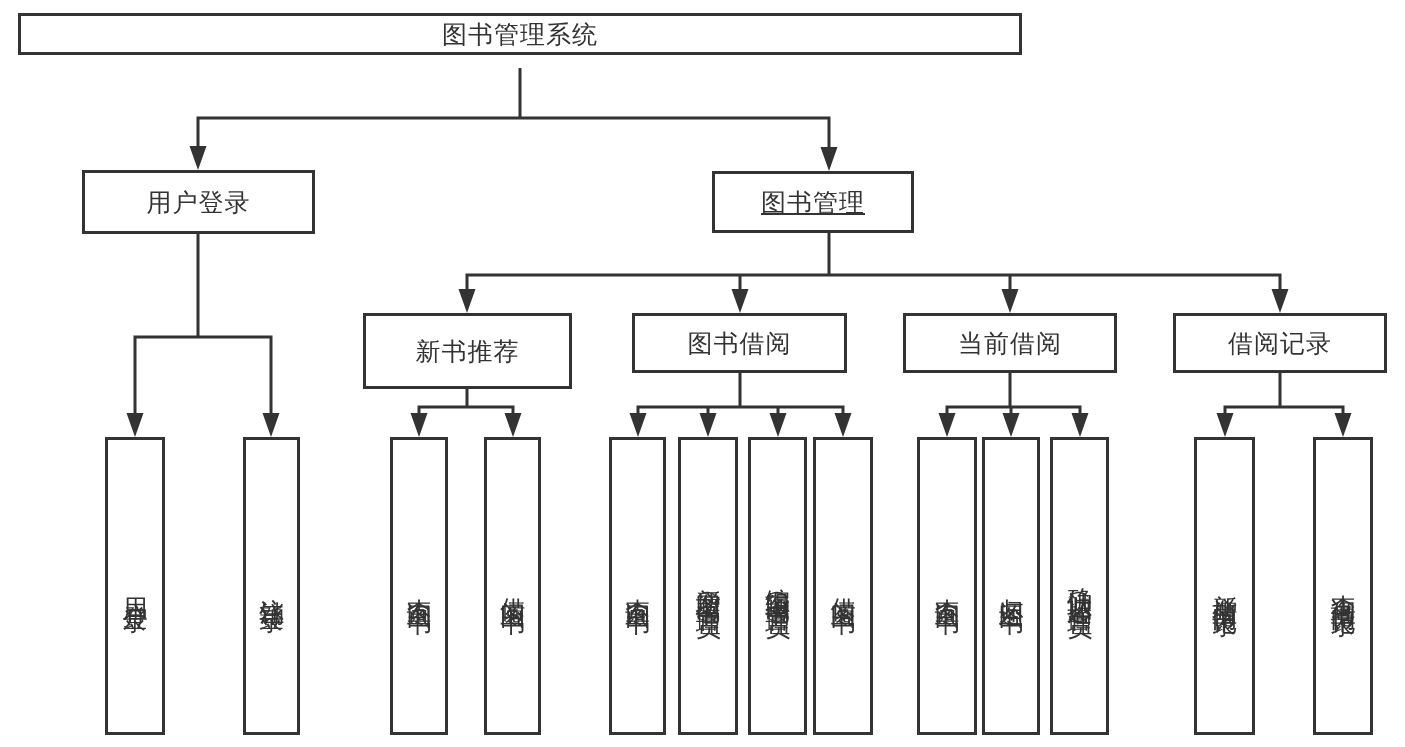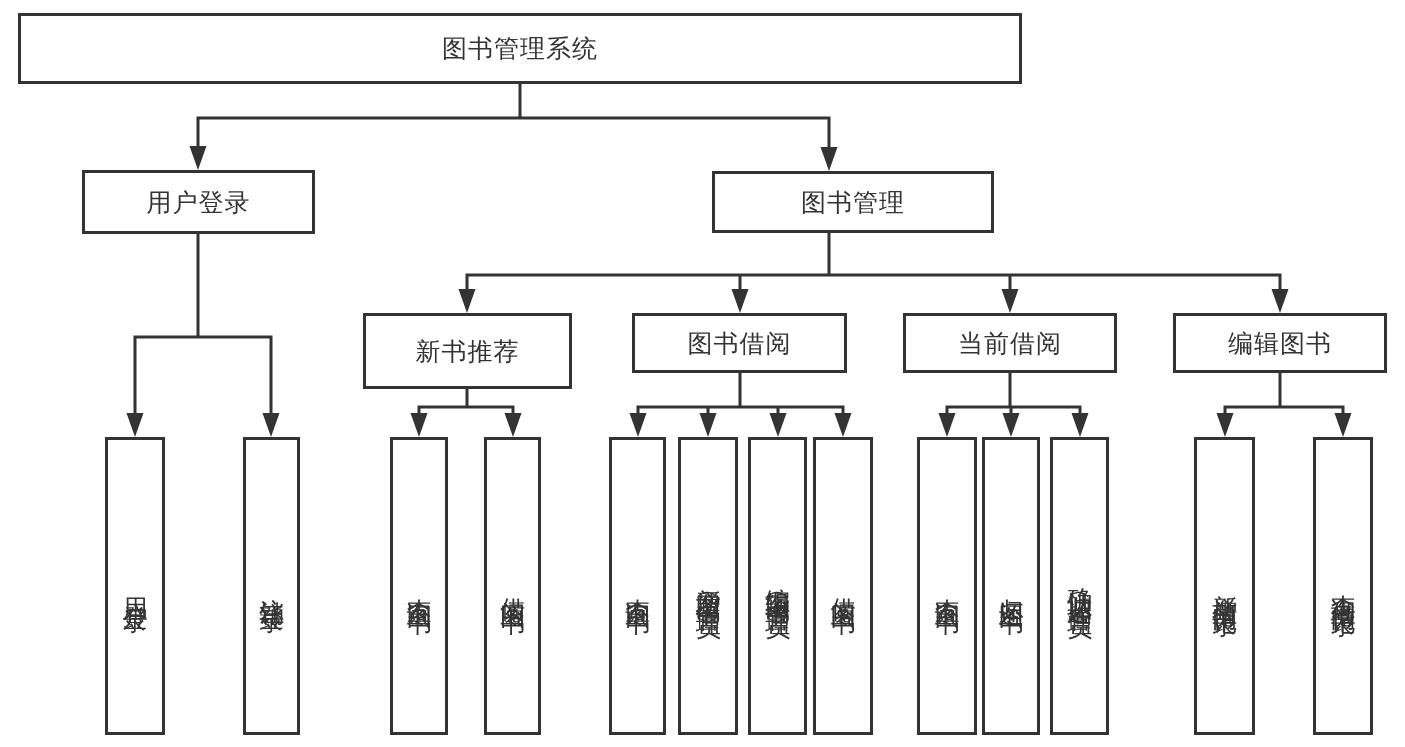--- a/index.html
+++ b/index.html
@@ -74,42 +74,42 @@
       M708 437 L699.5 413 L716.5 413 Z
       M778 437 L769.5 413 L786.5 413 Z
       M843 437 L834.5 413 L851.5 413 Z
       M947 437 L938.5 413 L955.5 413 Z
       M1011 437 L1002.5 413 L1019.5 413 Z
       M1080 437 L1071.5 413 L1088.5 413 Z
       M1225 437 L1216.5 413 L1233.5 413 Z
       M1343 437 L1334.5 413 L1351.5 413 Z"></path>
   </svg>
 
-  <div class="box h" style="left:18px;top:13px;width:1004px;height:71px;">
+  <div class="box h" style="left:18px;top:13px;width:1004px;height:42px;">
     <span>图书管理系统</span>
   </div>
 
   <div class="box h" style="left:82px;top:170px;width:233px;height:64px;">
     <span>用户登录</span>
   </div>
-  <div class="box h" style="left:712px;top:171px;width:282px;height:62px;">
+  <div class="box h" style="left:712px;top:171px;width:202px;height:62px;text-decoration:underline;">
     <span>图书管理</span>
   </div>
 
   <div class="box h" style="left:363px;top:313px;width:209px;height:76px;">
     <span>新书推荐</span>
   </div>
   <div class="box h" style="left:903px;top:313px;width:214px;height:60px;">
     <span>当前借阅</span>
   </div>
   <div class="box h" style="left:632px;top:313px;width:215px;height:60px;">
     <span>图书借阅</span>
   </div>
   <div class="box h" style="left:1173px;top:313px;width:214px;height:60px;">
-    <span>编辑图书</span>
+    <span>借阅记录</span>
   </div>
 
   <div class="box v" style="left:105px;top:437px;width:60px;height:298px;">
     <span>用户登录</span>
   </div>
   <div class="box v" style="left:243px;top:437px;width:57px;height:298px;">
     <span>注销登录</span>
   </div>
 
   <div class="box v" style="left:390px;top:437px;width:58px;height:298px;">

